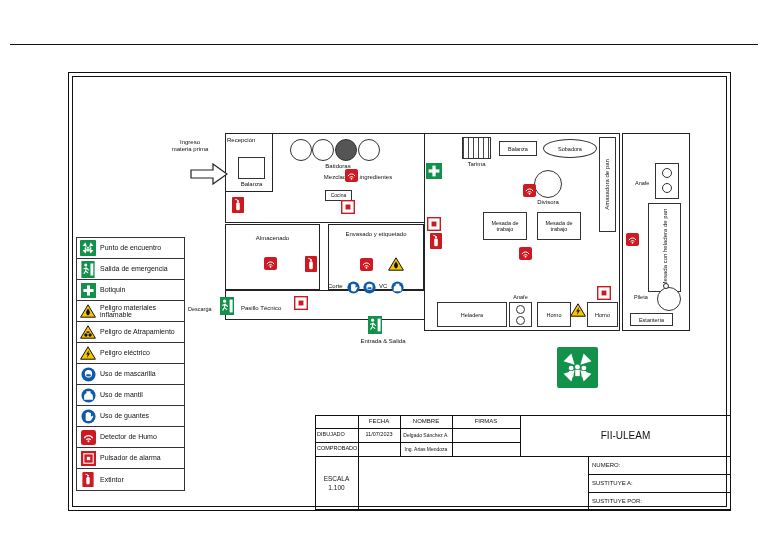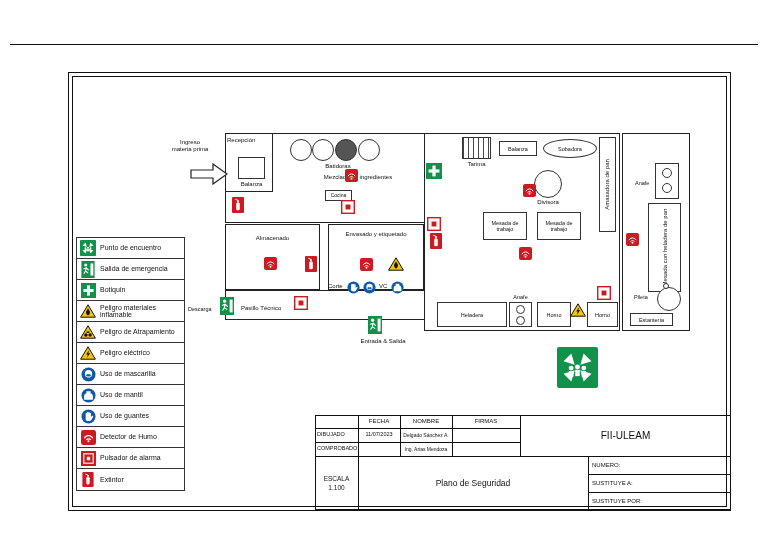--- a/index.html
+++ b/index.html
@@ -413,21 +413,20 @@
   <div class="tb-txt center" style="left:400px;top:432px;width:52px;font-size:5px">Delgado Sánchez A.</div>
 
   <div class="tb-txt" style="left:317px;top:445px;width:42px;font-size:5.5px">COMPROBADO</div>
   <div class="tb-txt center" style="left:400px;top:446px;width:52px;font-size:5px">Ing. Arias Mendoza</div>
 
   <div class="abs flexc" style="left:315px;top:456px;width:43px;height:54px;flex-direction:column;gap:2px">
     <div style="font-size:6.5px">ESCALA</div>
     <div style="font-size:6.5px">1.100</div>
   </div>
 
-  <div class="abs flexc" style="left:358px;top:456px;width:230px;height:54px;font-size:8.5px">Plano de Seguridad</div>
 
   <div class="abs flexc" style="left:520px;top:415px;width:211px;height:41px;font-size:10px">FII-ULEAM</div>
 
   <div class="abs" style="left:592px;top:456px;width:138px;height:18px;display:flex;align-items:center;font-size:6px">NUMERO:</div>
   <div class="abs" style="left:592px;top:474px;width:138px;height:18px;display:flex;align-items:center;font-size:6px">SUSTITUYE A:</div>
   <div class="abs" style="left:592px;top:492px;width:138px;height:18px;display:flex;align-items:center;font-size:6px">SUSTITUYE POR:</div>
 
 </div>
 
 </body></html>

